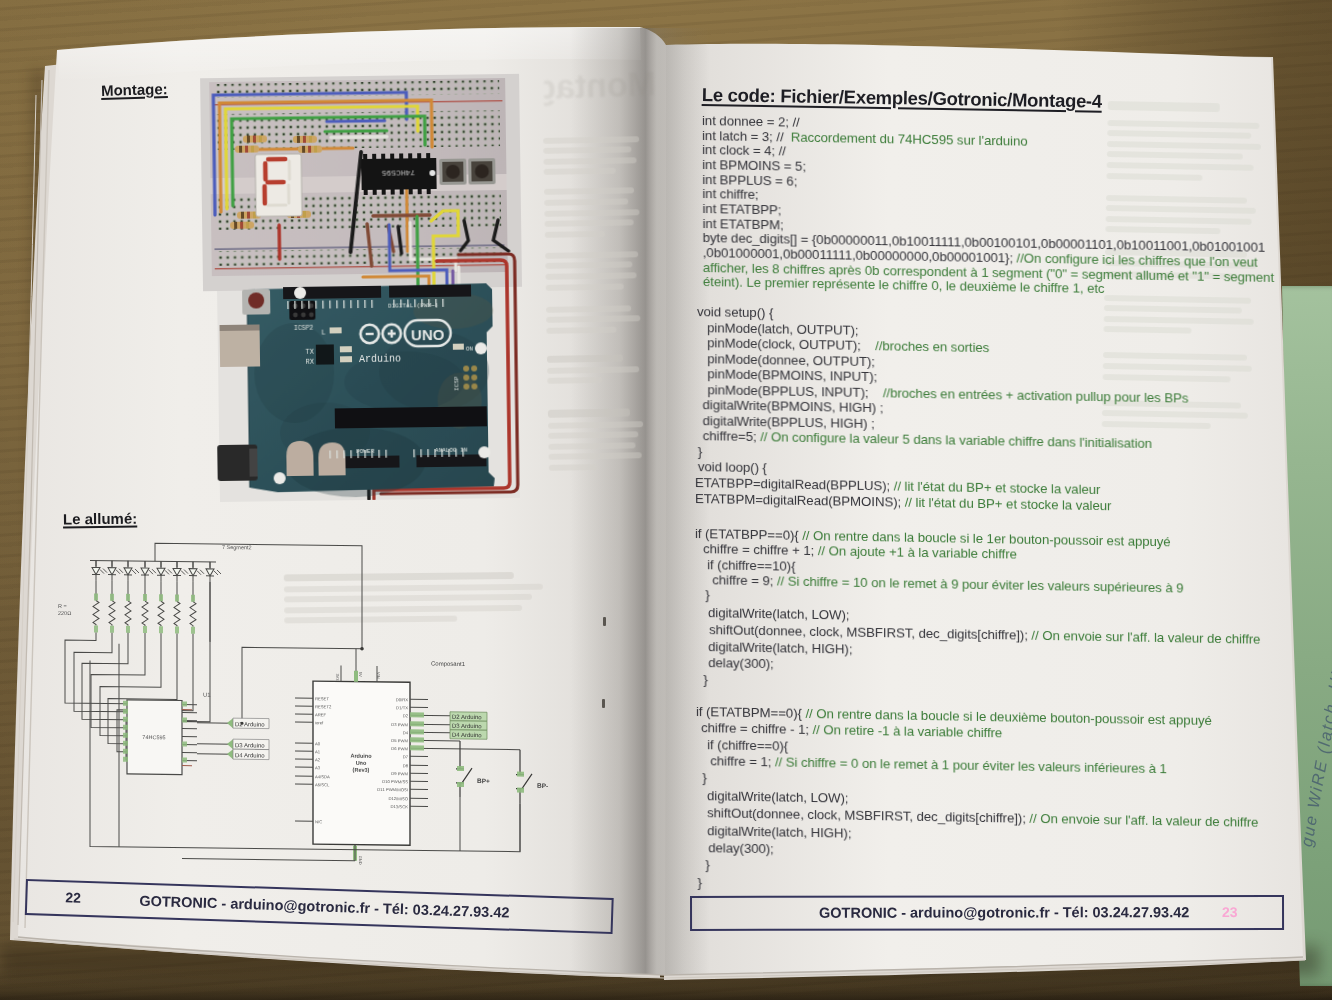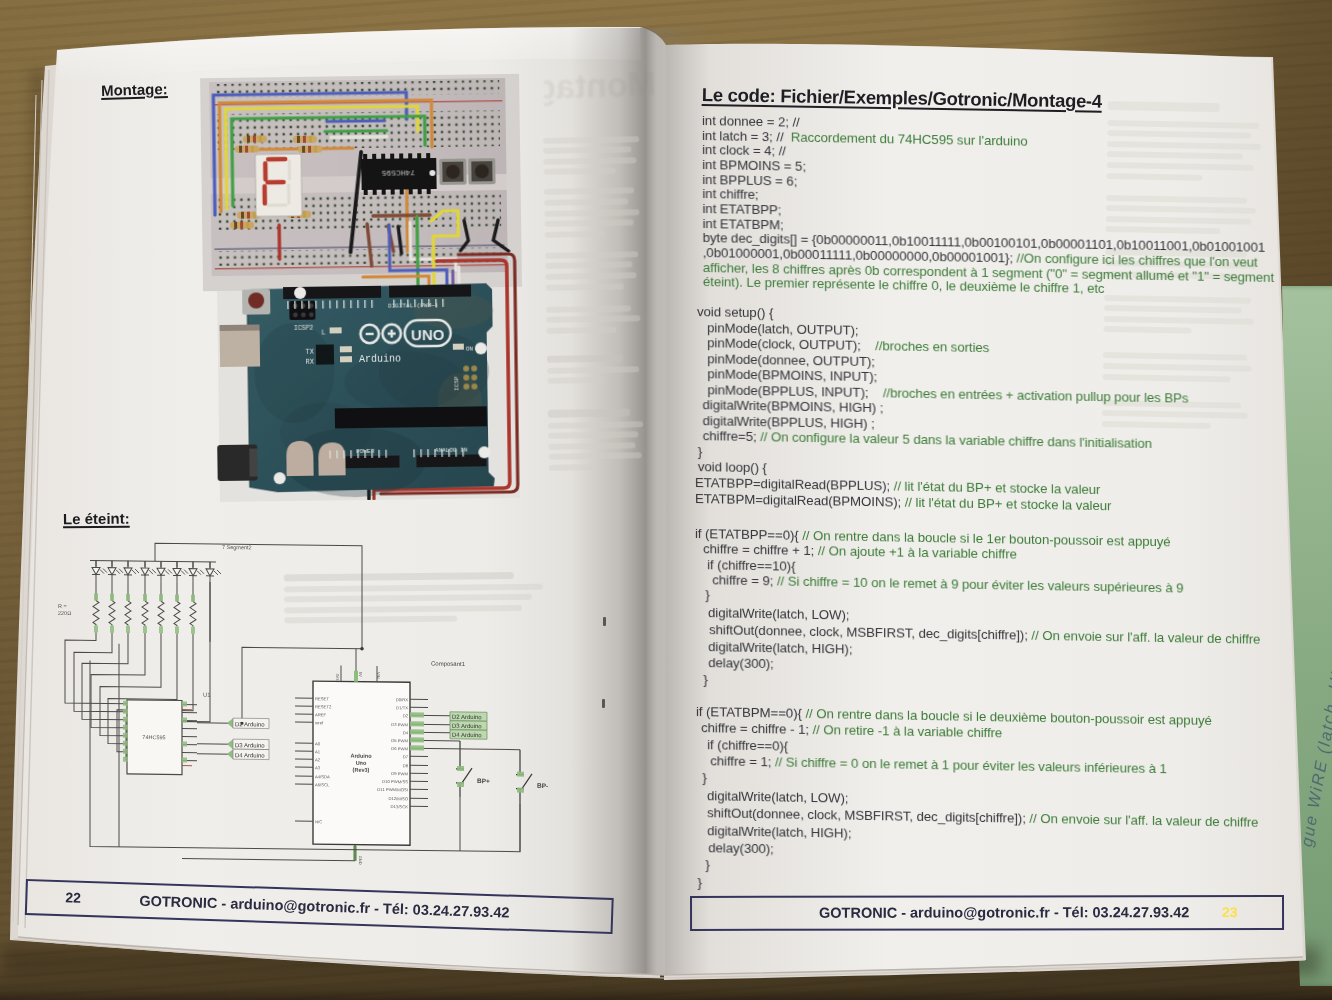--- a/index.html
+++ b/index.html
@@ -432,21 +432,21 @@
             <rect x="229" y="378" width="1.4" height="8"></rect>
             <rect x="236" y="378" width="1.4" height="8"></rect>
             <rect x="243" y="378" width="1.4" height="8"></rect>
             <rect x="250" y="378" width="1.4" height="8"></rect>
             <rect x="257" y="378" width="1.4" height="8"></rect>
 </g>
 </g>
 </svg>
 </div>
 
-<div class="abs" style="left:63px;top:510px;transform:rotate(-0.6deg);font-weight:bold;font-size:15px;color:#1c1c20;text-decoration:underline;text-decoration-thickness:1.6px;text-underline-offset:2px;">Le éteint:</div>
+<div class="abs" style="left:63px;top:510px;transform:rotate(-0.6deg);font-weight:bold;font-size:15px;color:#1c1c20;text-decoration:underline;text-decoration-thickness:1.6px;text-underline-offset:2px;">Le allumé:</div>
 
 <div class="abs" id="schematic" style="left:30px;top:533px;width:545px;height:350px;transform:skewY(0.7deg);">
 <svg width="545" height="350" viewBox="0 0 545 350">
 <g stroke="#4a4a48" stroke-width="1" fill="none">
 
 <path d="M125,30 V12 H332 V115 H212 V191"></path>
 
 <path d="M60,30 H186"></path>
 
 <path d="M66,30 V36 M82,30 V36 M98,30 V36 M115,30 V36 M131,30 V36 M147,30 V36 M163,30 V36 M180,30 V36"></path>
@@ -749,16 +749,16 @@
 <div style="padding-left:10px;">digitalWrite(latch, LOW);</div>
 <div style="padding-left:10px;">shiftOut(donnee, clock, MSBFIRST, dec_digits[chiffre]); <span class="g">// On envoie sur l'aff. la valeur de chiffre</span></div>
 <div style="padding-left:10px;">digitalWrite(latch, HIGH);</div>
 <div style="padding-left:11px;">delay(300);</div>
 <div style="padding-left:8px;">}</div>
 <div>}</div>
 </div>
 
 <div class="abs" style="left:690px;top:896px;width:594px;height:35px;border:2.5px solid #35355c;transform:rotate(-0.1deg);transform-origin:left top;">
  <div style="position:absolute;left:127px;top:7px;font-weight:bold;font-size:14.5px;color:#2a2a40;">GOTRONIC - arduino@gotronic.fr - Tél: 03.24.27.93.42</div>
- <div style="position:absolute;left:530px;top:7px;font-weight:bold;font-size:14px;color:#fde047;">23</div>
+ <div style="position:absolute;left:530px;top:7px;font-weight:bold;font-size:14px;color:#f9a8d4;">23</div>
 </div>
 
 </div>
 
 </body></html>

